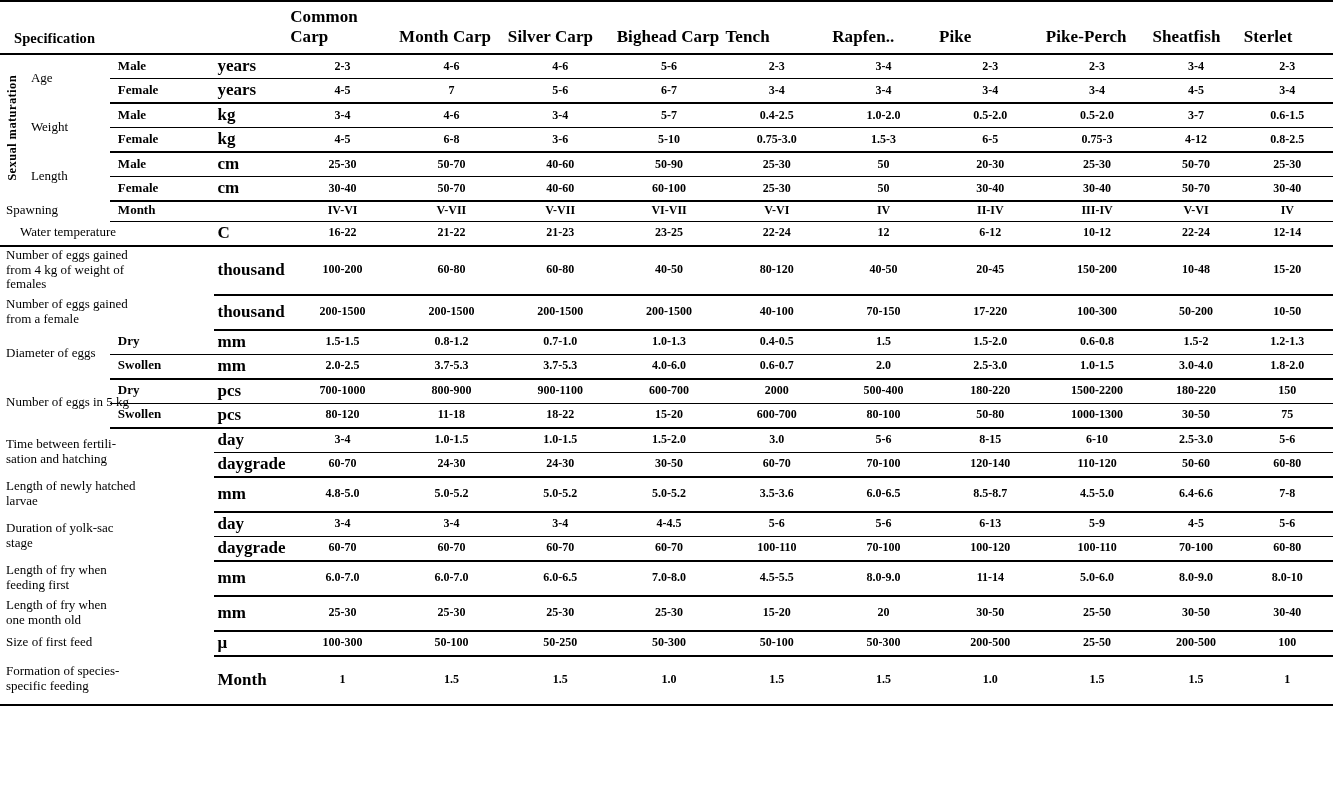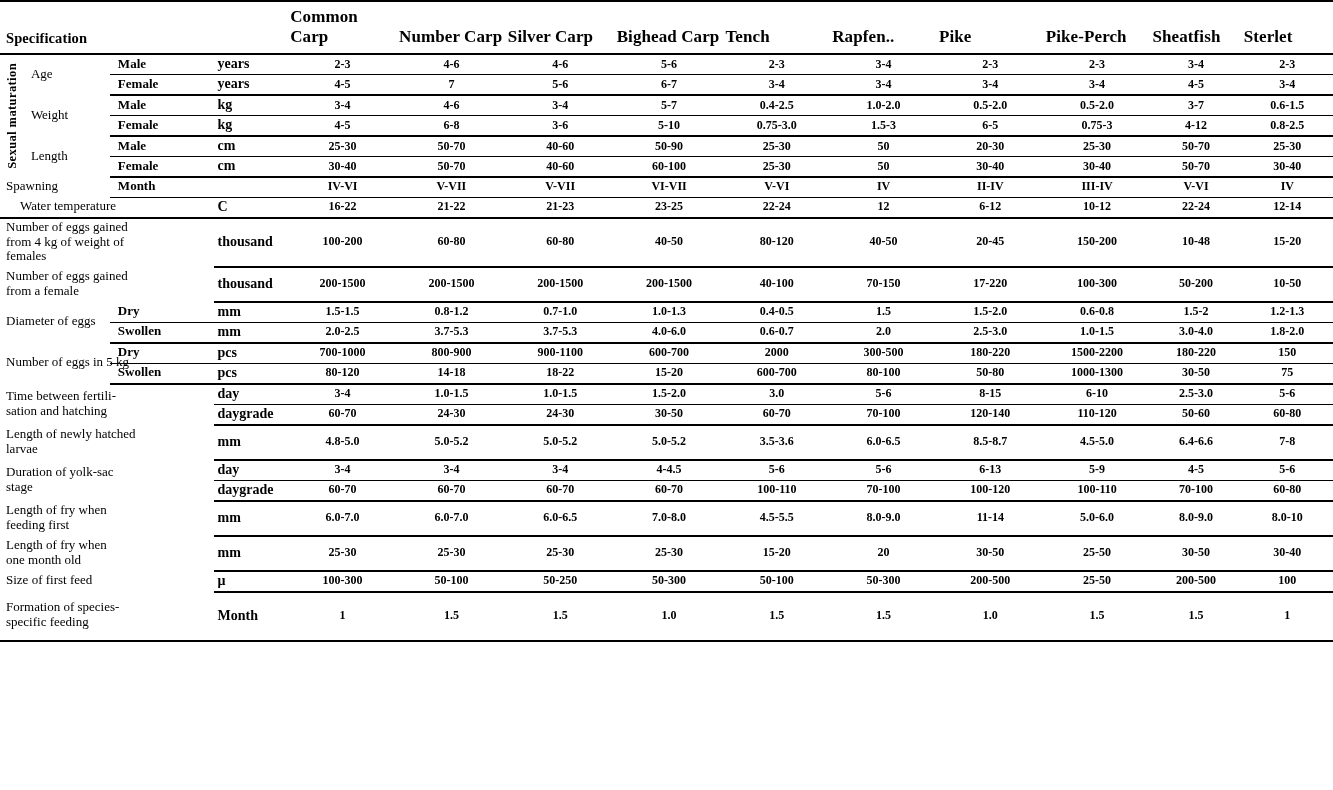--- a/index.html
+++ b/index.html
@@ -41,21 +41,21 @@
   tr.hdr-row td {
     font-weight: bold;
     font-size: 17px;
     text-align: left;
     vertical-align: bottom;
     padding: 5px 2px 6px 2px;
     letter-spacing: .1px;
   }
   tr.hdr-row td.spec-title {
     text-align: left;
-    padding-left: 6px;
+    padding-left: 14px;
     font-weight: bold;
     font-size: 14.5px;
   }
   .rule-top    { border-top: 2.6px solid #000; }
   .rule-hdr    { border-bottom: 2.6px solid #000; }
   .rule-bottom { border-bottom: 2.6px solid #000; }
 
   
   td.lab {
     font-weight: normal;
@@ -66,21 +66,21 @@
     line-height: 1.12;
   }
   td.lab.indent { padding-left: 20px; }
   td.lab.sub {
     font-size: 13px;
     font-weight: bold;
     padding-left: 8px;
     margin-top: 35px;
   }
   td.unit {
-    font-size: 14px;
+    font-size: 17px;
     font-weight: bold;
     text-align: left;
     padding: 1px 2px 2px 4px;
     vertical-align: middle;
     margin-left: 44px;
   }
   td.val {
     font-size: 12px;
     font-weight: bold;
     text-align: center;
@@ -136,21 +136,21 @@
         <col class="c-data-n">
         <col class="c-data-n">
     <col class="c-data-s">
         <col class="c-data-s">
   </colgroup>
 
   <tbody>
   <tr class="hdr-row rule-top rule-hdr">
     <td class="spec-title" colspan="4">Specification</td>
     <td>Common Carp</td>
-    <td>Number Carp</td>
+    <td>Month Carp</td>
     <td>Silver Carp</td>
     <td>Bighead Carp</td>
     <td>Tench</td>
     <td>Rapfen..</td>
     <td>Pike</td>
     <td>Pike-Perch</td>
     <td>Sheatfish</td>
     <td>Sterlet</td>
   </tr>
   </tbody>
@@ -363,31 +363,31 @@
   <tbody>
     <tr class="r sep-thin">
       <td class="lab nowrapx" colspan="2" rowspan="2">Number of eggs in 5 kg</td>
       <td class="lab sub ruled">Dry</td>
       <td class="unit ruled">pcs</td>
       <td class="val ruled">700-1000</td>
       <td class="val ruled">800-900</td>
       <td class="val ruled">900-1100</td>
       <td class="val ruled">600-700</td>
       <td class="val ruled">2000</td>
-      <td class="val ruled">300-500</td>
+      <td class="val ruled">500-400</td>
       <td class="val ruled">180-220</td>
       <td class="val ruled">1500-2200</td>
       <td class="val ruled">180-220</td>
       <td class="val ruled">150</td>
     </tr>
     <tr class="r sep-thick">
       <td class="lab sub ruled">Swollen</td>
       <td class="unit ruled">pcs</td>
       <td class="val ruled">80-120</td>
-      <td class="val ruled">14-18</td>
+      <td class="val ruled">11-18</td>
       <td class="val ruled">18-22</td>
       <td class="val ruled">15-20</td>
       <td class="val ruled">600-700</td>
       <td class="val ruled">80-100</td>
       <td class="val ruled">50-80</td>
       <td class="val ruled">1000-1300</td>
       <td class="val ruled">30-50</td>
       <td class="val ruled">75</td>
     </tr>
   </tbody>

